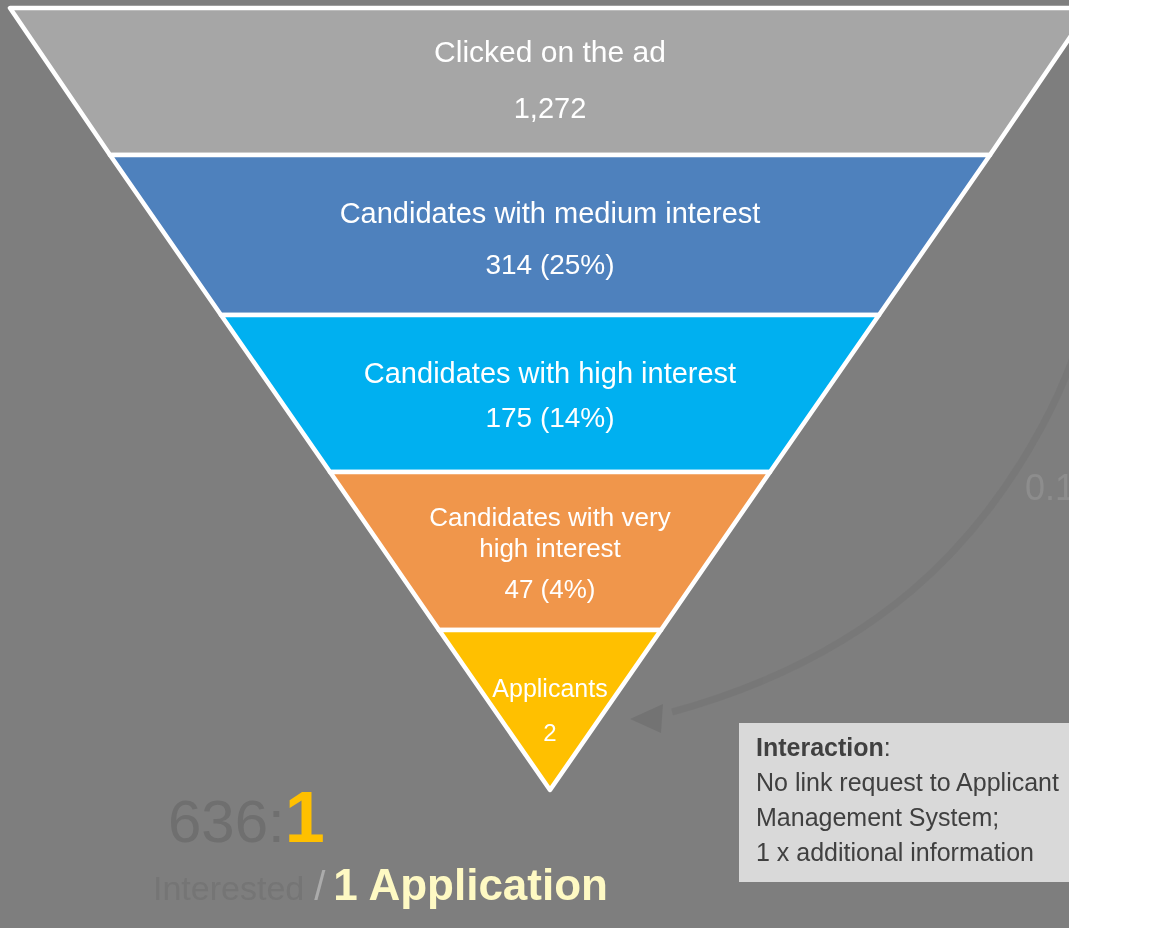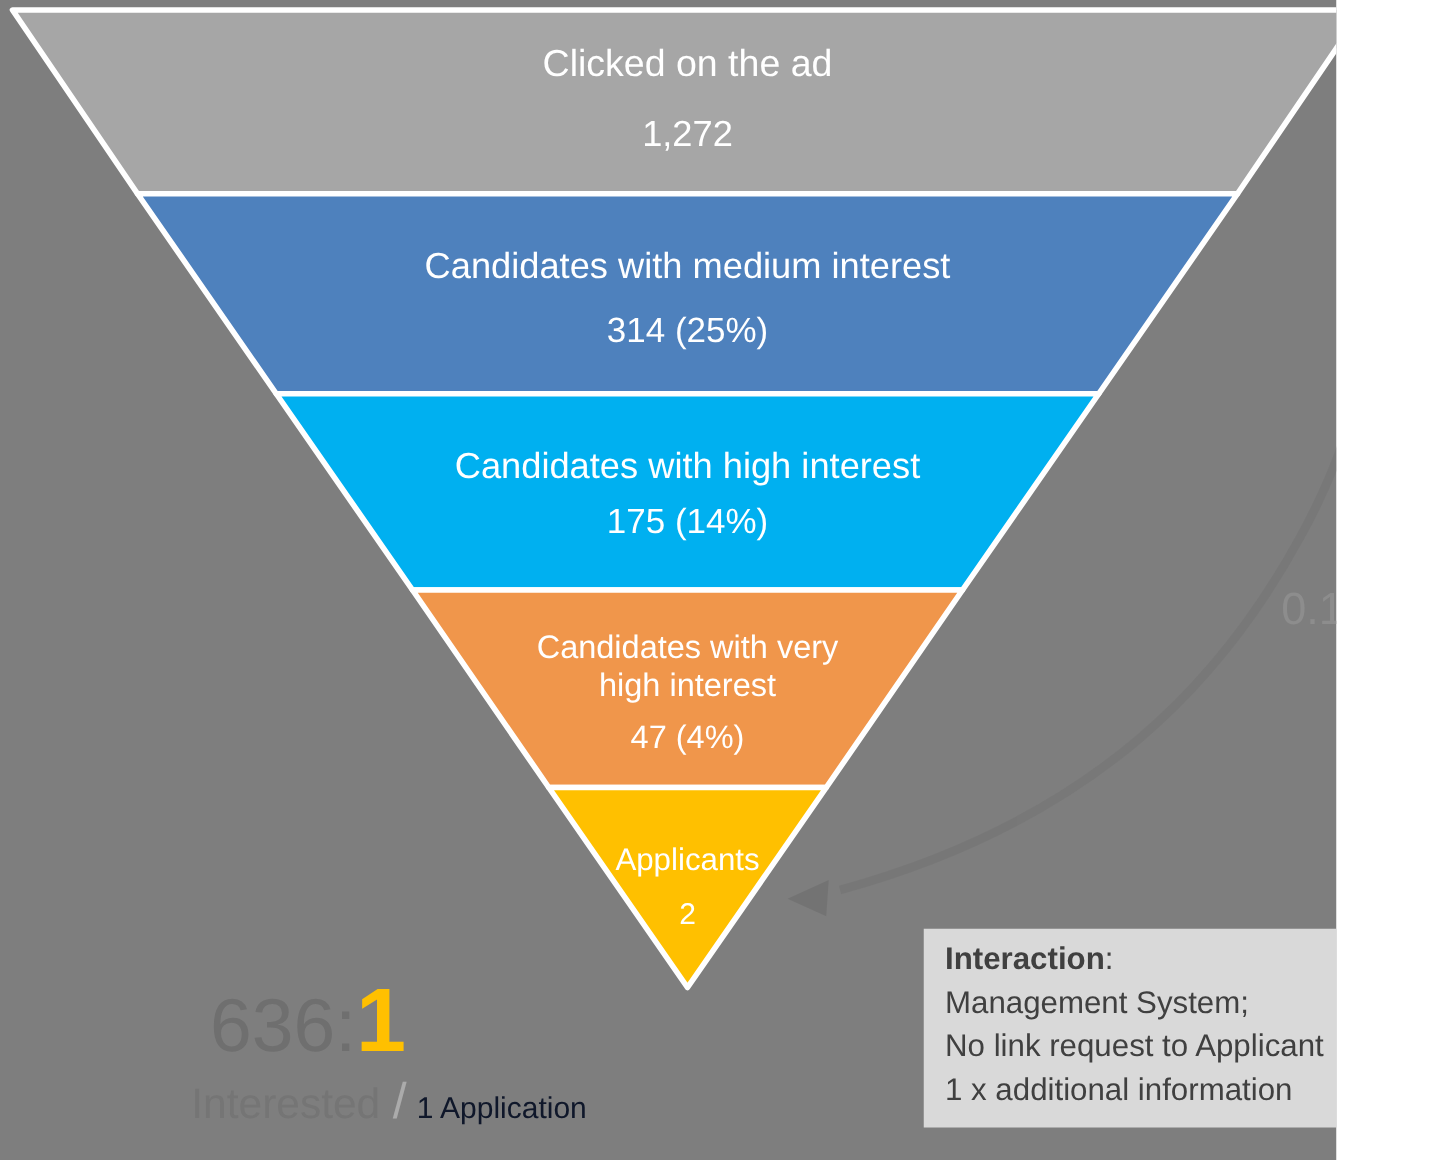--- a/index.html
+++ b/index.html
@@ -21,21 +21,21 @@
   .stage-value { font-size: 28px; }
   .stage-label-sm { font-size: 26px; }
   .stage-value-sm { font-size: 26px; }
   .stage-label-xs { font-size: 25px; }
   .stage-value-xs { font-size: 24px; }
   .watermark-rate { font-size: 36px; fill: #8d8d8d; }
 
   .interaction-box {
     position: absolute;
     left: 739px;
-    top: 743px;
+    top: 723px;
     width: 426px;
     height: 159px;
     box-sizing: border-box;
     background: #d9d9d9;
     color: #404040;
     font-size: 25px;
     line-height: 35px;
     padding: 7px 10px 0 17px;
   }
   .interaction-box .bold { font-weight: bold; }
@@ -59,21 +59,21 @@
     color: #ffc000;
   }
   .ratio-line2 {
     display: flex;
     align-items: baseline;
     margin-top: 6px;
     white-space: nowrap;
   }
   .ratio-sub-faded { font-size: 34px; color: #757575; }
   .ratio-sub-sep   { font-size: 40px; color: #ababab; margin: 0 8px 0 10px; }
-  .ratio-sub-accent{ font-size: 24px; font-weight: normal; color: #0f172a; }
+  .ratio-sub-accent{ font-size: 44px; font-weight: bold; color: #fef9c3; }
 </style>
 </head>
 <body>
 
 <div id="stage">
 
   <svg width="1165" height="928" viewBox="0 0 1165 928">
 
     <g opacity="0.6">
       <path d="M 1076 48 C 1116 160, 1112 300, 1040 430 C 980 540, 880 655, 672 712" fill="none" stroke="#747474" stroke-width="7"></path>
@@ -104,22 +104,22 @@
     <text x="550" y="589" text-anchor="middle" dominant-baseline="central" class="stage-value-sm">47 (4%)</text>
 
     <text x="550" y="688" text-anchor="middle" dominant-baseline="central" class="stage-label-xs">Applicants</text>
     <text x="550" y="732" text-anchor="middle" dominant-baseline="central" class="stage-value-xs">2</text>
   </svg>
 
   <div class="interaction-box">
     <div>
       <span class="bold">Interaction</span><span>:</span>
     </div>
+    <div>No link request to Applicant</div>
     <div>Management System;</div>
-    <div>No link request to Applicant</div>
     <div>1 x additional information</div>
   </div>
 
   <div class="ratio-block">
     <div class="ratio-line1">
       <span class="ratio-big-faded">636:</span>
       <span class="ratio-big-accent">1</span>
     </div>
     <div class="ratio-line2">
       <span class="ratio-sub-faded">Interested</span>

